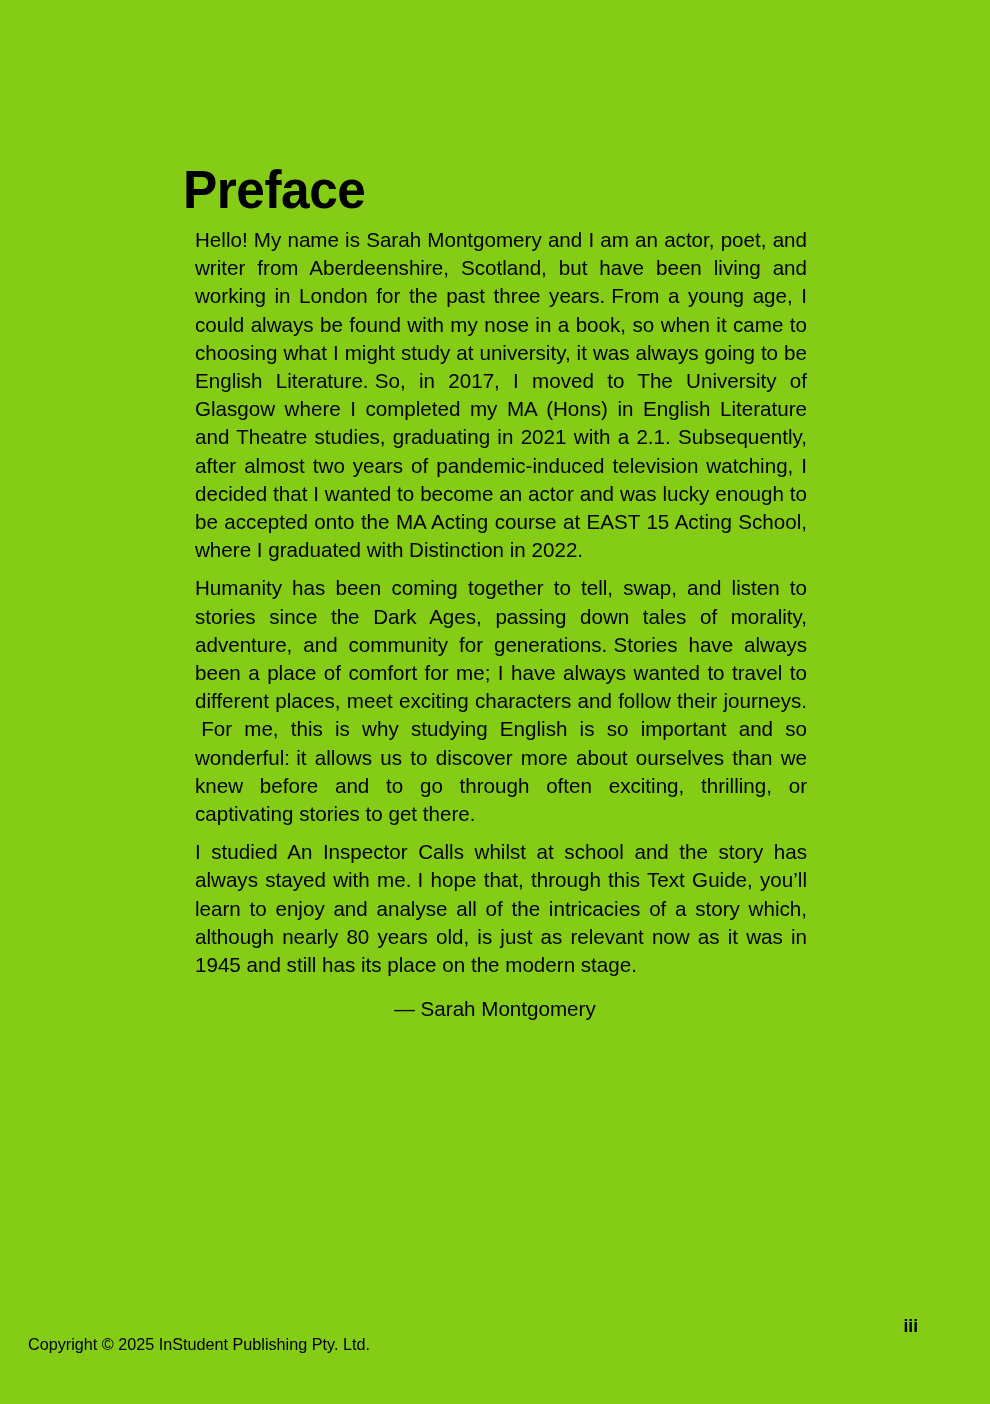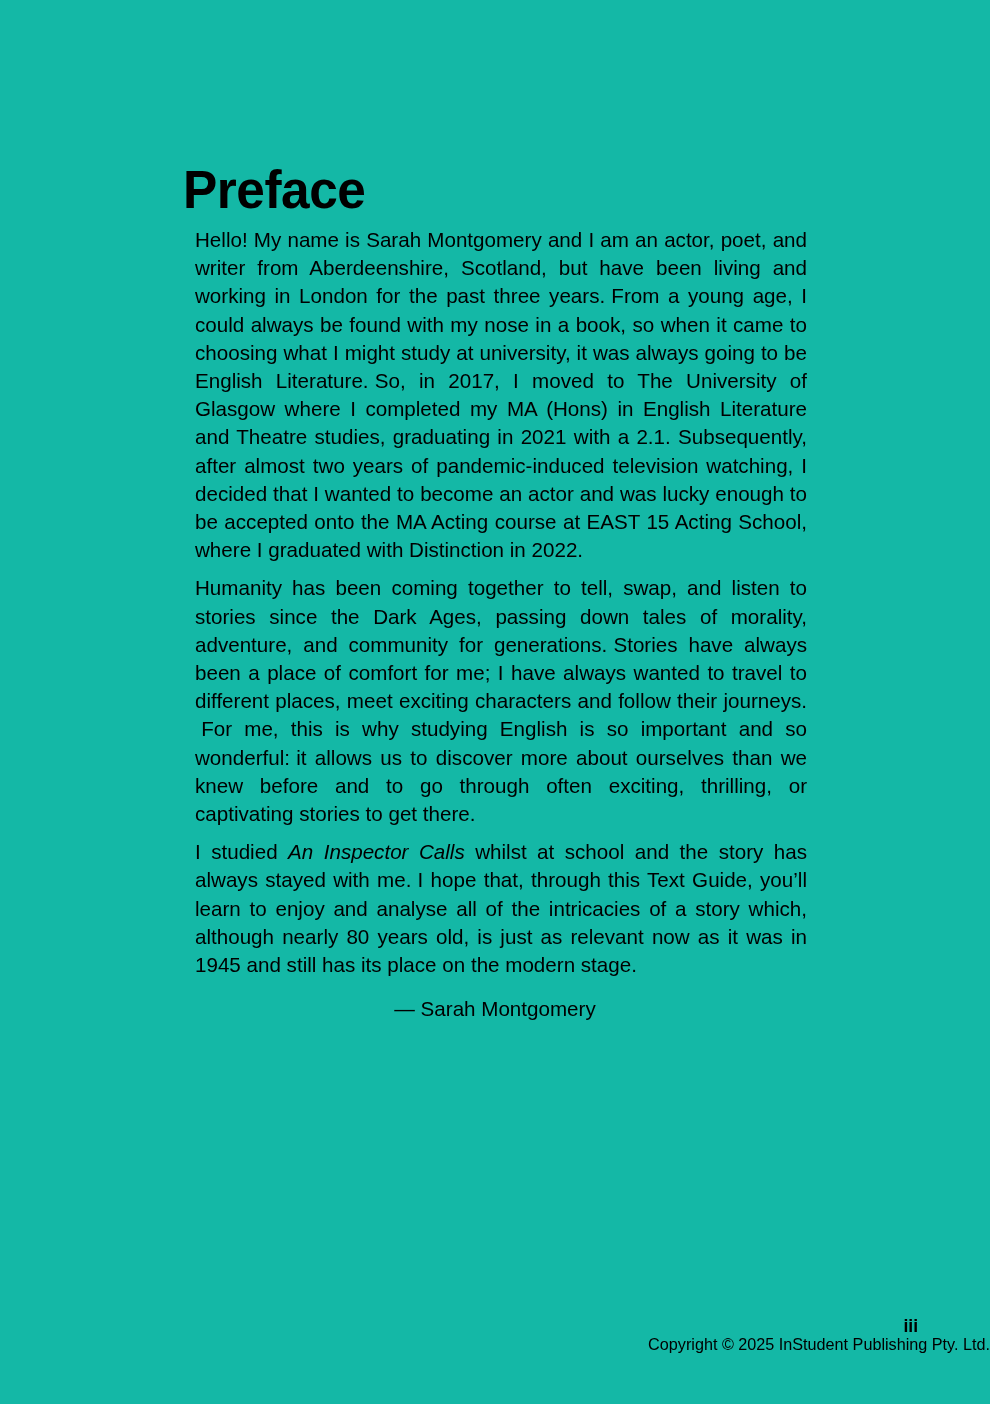--- a/index.html
+++ b/index.html
@@ -5,21 +5,21 @@
   html, body {
     margin: 0;
     padding: 0;
     background: #ffffff;
   }
 
   .page {
     position: relative;
     width: 990px;
     height: 1404px;
-    background: #14b8a6;
+    background: #84cc16;
     overflow: hidden;
     font-family: "Liberation Sans", "DejaVu Sans", sans-serif;
     color: #000000;
     -webkit-font-smoothing: antialiased;
   }
 
   
   .content {
     position: absolute;
     left: 183px;
@@ -55,21 +55,20 @@
     margin-bottom: 0;
   }
 
   .para .sentence-gap {
     
     display: inline-block;
     width: 0.30em;
   }
 
   .work-title {
-    font-style: italic;
   }
 
   .signature {
     font-size: 20.6px;
     line-height: 28.2px;
     text-align: center;
     margin: 16px 0 0 0;
     padding: 0;
     color: #000000;
   }
@@ -81,24 +80,25 @@
     right: 0;
     bottom: 0;
     height: 90px;
   }
 
   .footer-copyright {
     position: absolute;
     left: 0;
     right: 0;
     top: 20px;
-    text-align: right;
+    text-align: left;
     font-size: 16.2px;
     line-height: 20px;
     color: #000000;
+    padding-left: 28px;
   }
 
   .footer-pagenum {
     position: absolute;
     right: 72px;
     top: 2px;
     font-size: 17.5px;
     line-height: 20px;
     font-weight: bold;
     color: #000000;

